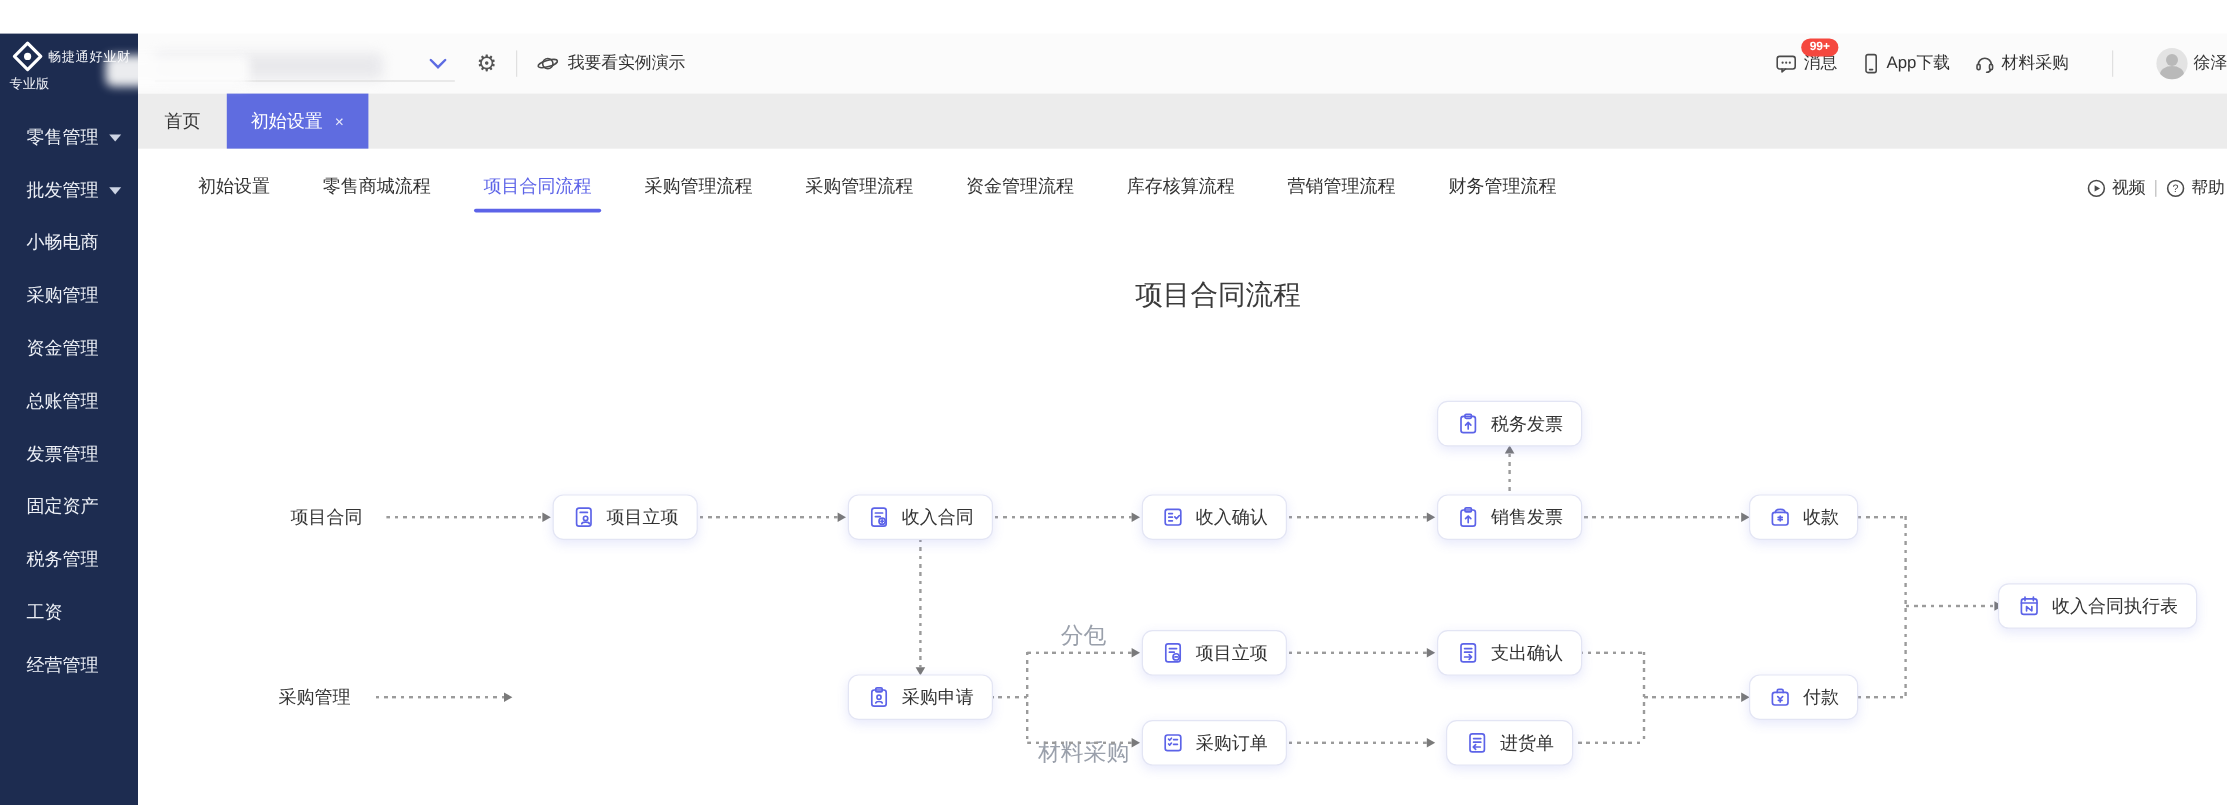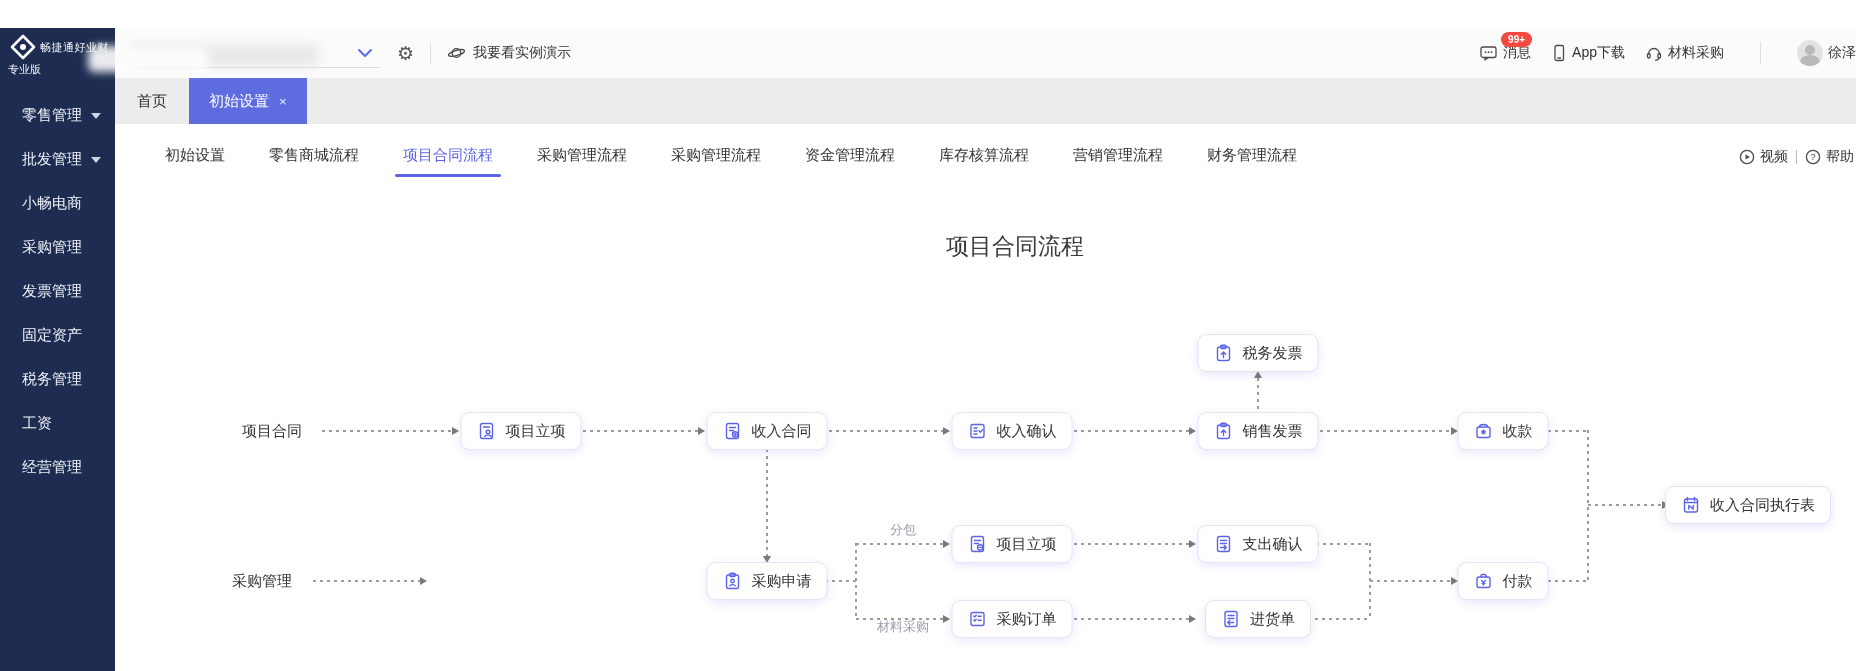--- a/index.html
+++ b/index.html
@@ -49,21 +49,21 @@
   .nav-side{position:absolute;right:2px;top:8px;display:flex;align-items:center;gap:8px;font-size:14px;color:#333;}
   .nav-side .itm{display:flex;align-items:center;gap:5px;cursor:pointer;white-space:nowrap;}
   .nav-sep{width:1px;height:14px;background:#bbb;}
   
   .flow-title{position:absolute;left:900px;top:122px;transform:translate(-50%,-50%);font-size:23px;color:#3a3a3a;white-space:nowrap;}
   .fnode{position:absolute;transform:translate(-50%,-50%);display:flex;align-items:center;gap:9px;height:36px;
          padding:0 15px;background:#fff;border:1px solid #e3e5f4;border-radius:9px;
          box-shadow:0 3px 10px rgba(100,110,230,.16);font-size:15px;color:#333;cursor:pointer;white-space:nowrap;z-index:2;}
   .fnode svg{flex:none;display:block;}
   .flabel{position:absolute;transform:translate(-50%,-50%);font-size:15px;color:#333;white-space:nowrap;}
-  .blabel{position:absolute;transform:translate(-50%,-50%);font-size:13px;color:#9aa0ab;white-space:nowrap;}
+  .blabel{position:absolute;transform:translate(-50%,-50%);font-size:19px;color:#9aa0ab;white-space:nowrap;}
   .hline{position:absolute;height:2px;background:repeating-linear-gradient(90deg,#9b9b9b 0 3px,transparent 3px 7px);}
   .vline{position:absolute;width:2px;background:repeating-linear-gradient(180deg,#9b9b9b 0 3px,transparent 3px 7px);}
   .arr-r{position:absolute;width:0;height:0;border-left:7px solid #7a7a7a;border-top:4px solid transparent;border-bottom:4px solid transparent;}
   .arr-up{position:absolute;width:0;height:0;border-bottom:7px solid #7a7a7a;border-left:4px solid transparent;border-right:4px solid transparent;}
   .arr-dn{position:absolute;width:0;height:0;border-top:7px solid #7a7a7a;border-left:4px solid transparent;border-right:4px solid transparent;}
   .nico{stroke:#5c63e8;stroke-width:1.4;fill:none;stroke-linecap:round;stroke-linejoin:round;}
   .gico{stroke:#4a4a4a;stroke-width:1.3;fill:none;stroke-linecap:round;stroke-linejoin:round;}
 </style>
 </head>
 <body>
@@ -77,20 +77,22 @@
       <circle cx="13" cy="13" r="3" fill="#fff"></circle>
     </svg>
     <div class="logo-title">畅捷通好业财</div>
     <div class="logo-edition">专业版</div>
   </div>
   <div class="menu">
     <div class="menu-item"><span>零售管理</span><span class="caret"></span></div>
     <div class="menu-item"><span>批发管理</span><span class="caret"></span></div>
     <div class="menu-item"><span>小畅电商</span></div>
     <div class="menu-item"><span>采购管理</span></div>
+    <div class="menu-item"><span>资金管理</span></div>
+    <div class="menu-item"><span>总账管理</span></div>
     <div class="menu-item"><span>发票管理</span></div>
     <div class="menu-item"><span>固定资产</span></div>
     <div class="menu-item"><span>税务管理</span></div>
     <div class="menu-item"><span>工资</span></div>
     <div class="menu-item"><span>经营管理</span></div>
   </div>
   <div class="logo-blur"></div>
 </div>
 
 <div class="header">

